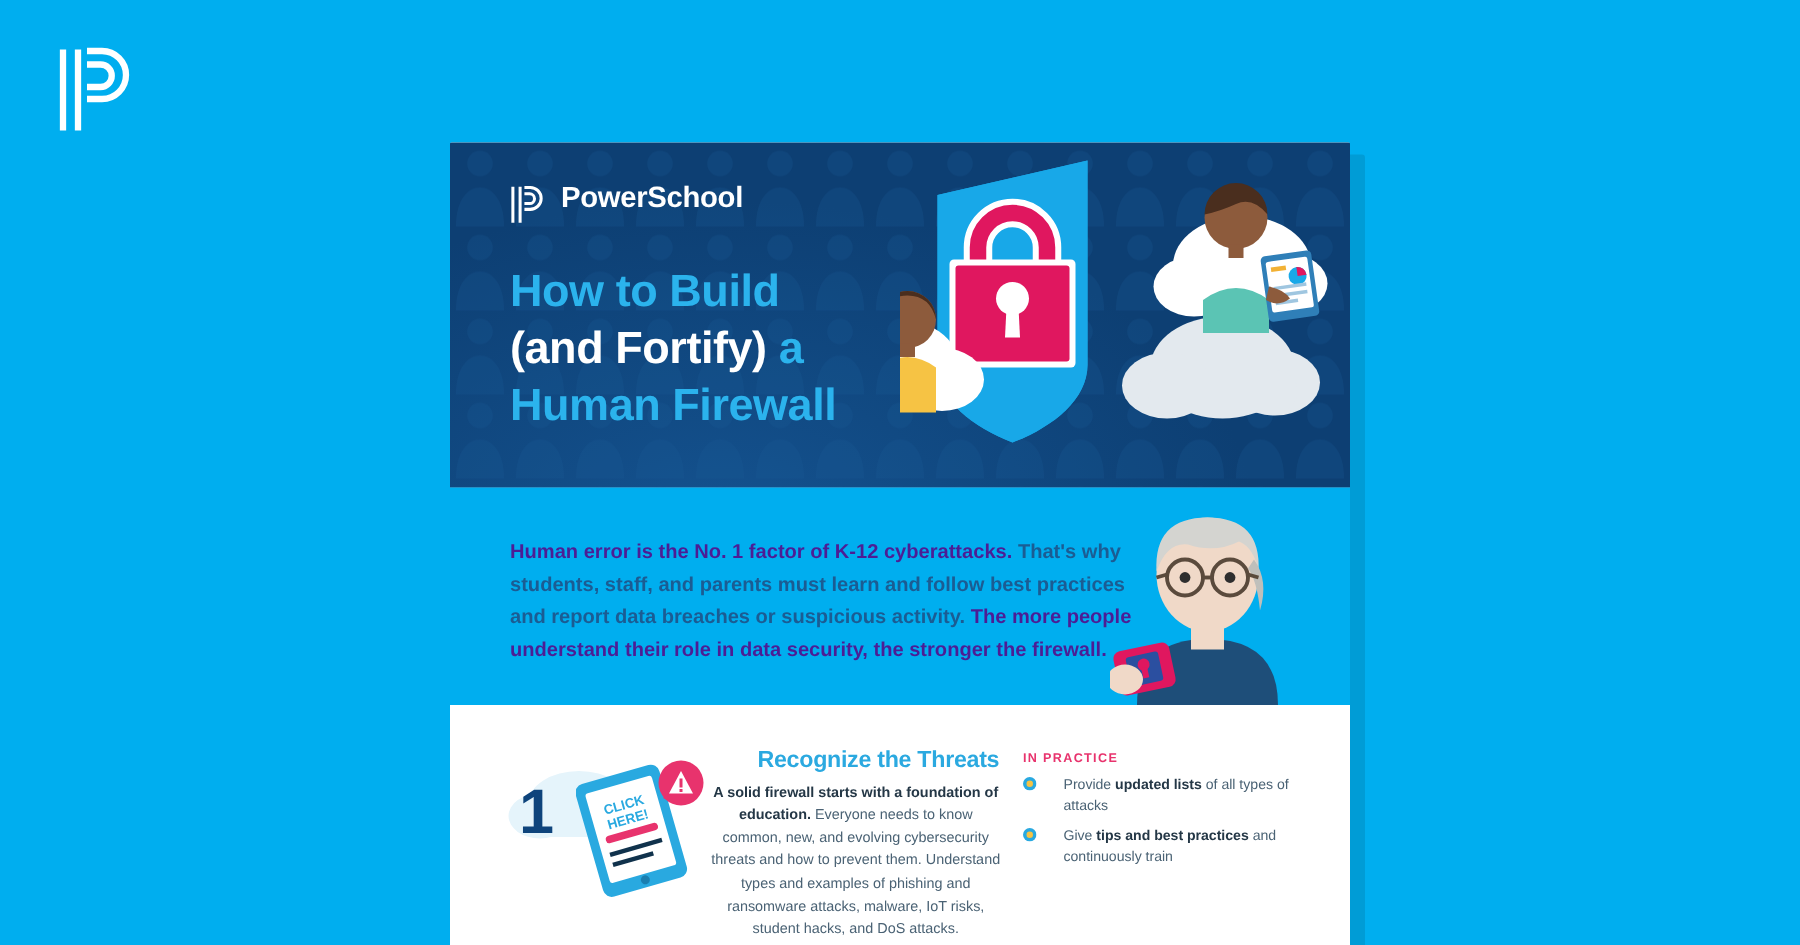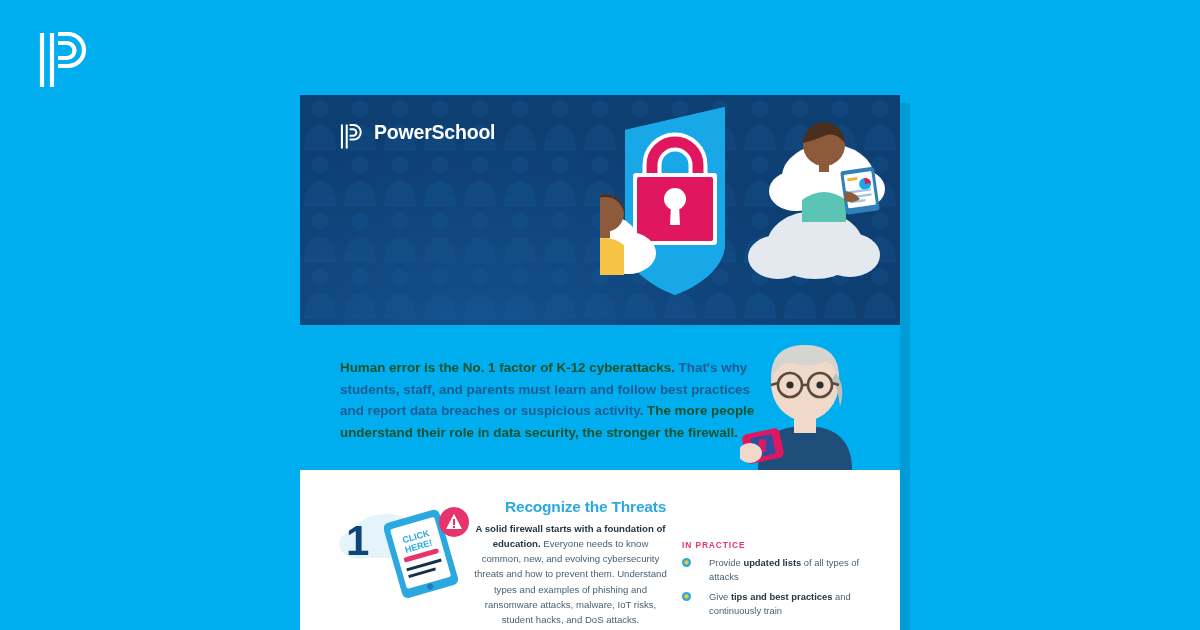--- a/index.html
+++ b/index.html
@@ -78,21 +78,21 @@
   }
   .band-text {
     position: relative; z-index: 3;
     padding: 32px 0 0 40px;
     width: 470px;
     font-size: 13.4px;
     line-height: 1.62;
     color: #1B5C93;
     font-weight: 600;
   }
-  .band-text b, .band-text .wt { color: #14532d; font-weight: 700; }
+  .band-text b, .band-text .wt { color: #4c1d95; font-weight: 700; }
   .band-art { position: absolute; right: 10px; bottom: 0; width: 150px; height: 135px; z-index: 2; }
 
   
   .steps { position: relative; background: #fff; padding: 0 38px; }
   .step {
     display: flex;
     padding: 28px 0 22px 0;
     position: relative;
   }
 
@@ -109,21 +109,21 @@
   .step-icon { position: absolute; left: 46px; top: 4px; width: 88px; height: 96px; z-index: 3; }
 
   .step-body { flex: 1 1 auto; padding-right: 14px; max-width: 218px; }
   .step-title {
     color: #2BA9E0; font-size: 15.5px; font-weight: 700;
     letter-spacing: -0.2px; margin-bottom: 5px; margin-left: 32px;
   }
   .step-desc { font-size: 9.6px; line-height: 1.58; color: #4A6274; text-align: center; }
   .step-desc b { color: #243746; font-weight: 700; }
 
-  .step-practice { flex: 0 0 180px; width: 180px; padding-top: 2px; margin-top: 40px; }
+  .step-practice { flex: 0 0 180px; width: 180px; padding-top: 2px; }
   .practice-label {
     color: #E8336D; font-size: 8.4px; font-weight: 700;
     letter-spacing: 0.9px; margin-bottom: 6px;
   }
   .practice-item {
     display: flex; gap: 18px; margin-bottom: 6px;
     font-size: 9.4px; line-height: 1.5; color: #4A6274;
   }
   .practice-item b { color: #243746; font-weight: 700; }
   .bullet { flex: 0 0 9px; width: 9px; height: 9px; margin-top: 2px; }
@@ -224,20 +224,25 @@
           <g fill="none" stroke="#ffffff" stroke-width="2.1">
             <line x1="2" y1="1.5" x2="2" y2="26.5"></line>
             <line x1="7" y1="1.5" x2="7" y2="26.5"></line>
             <path d="M10 2 H14 A7.6 7.6 0 0 1 14 17.2 H10"></path>
             <path d="M10 6.4 H13.6 A3.4 3.4 0 0 1 13.6 13.2 H10"></path>
           </g>
         </svg>
         <span class="ps-word">PowerSchool</span>
       </div>
 
+      <div class="hero-title">
+        <div><span>How to Build</span></div>
+        <div><span class="w">(and Fortify)</span><span> a</span></div>
+        <div><span>Human Firewall</span></div>
+      </div>
     </div>
   </div>
 
   <div class="band">
     <svg class="band-art" viewBox="0 0 150 135">
 
       <path d="M18 135 q0 -44 47 -44 q47 0 47 44 z" fill="#1E4E79"></path>
 
       <rect x="54" y="72" width="22" height="26" fill="#F0D9C8"></rect>
 

